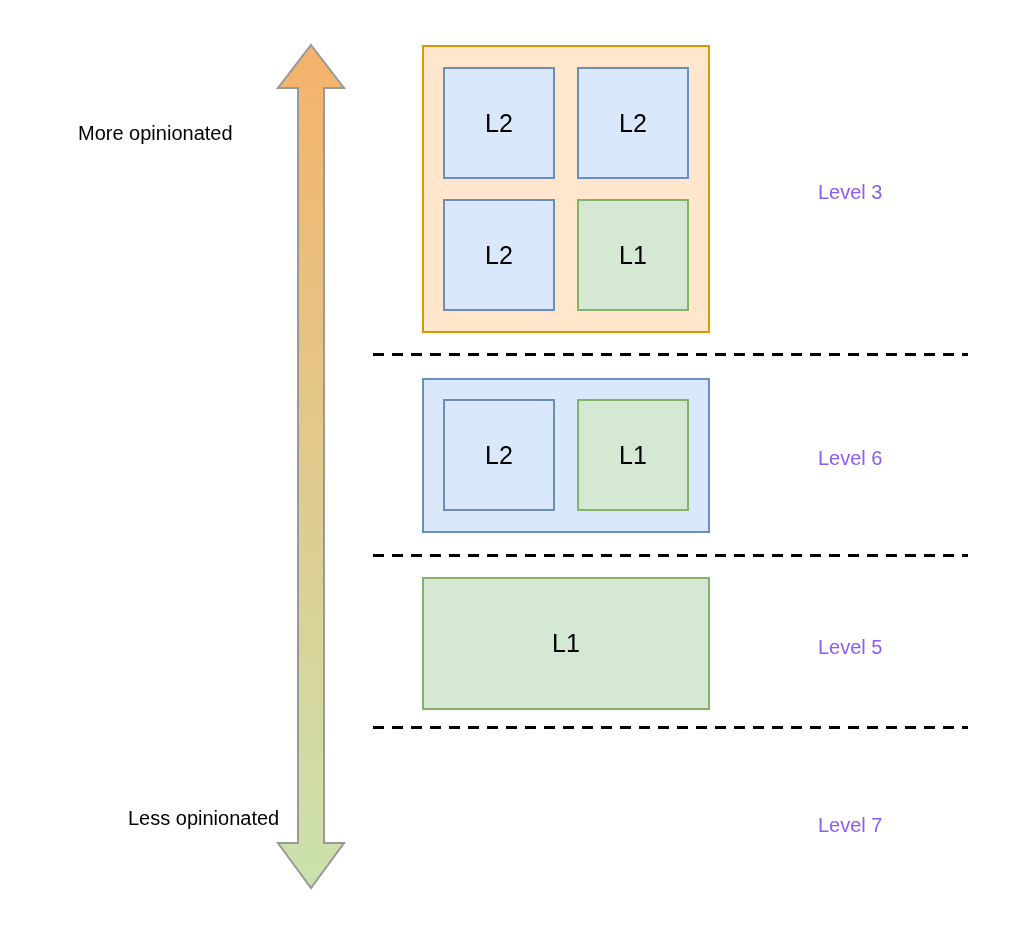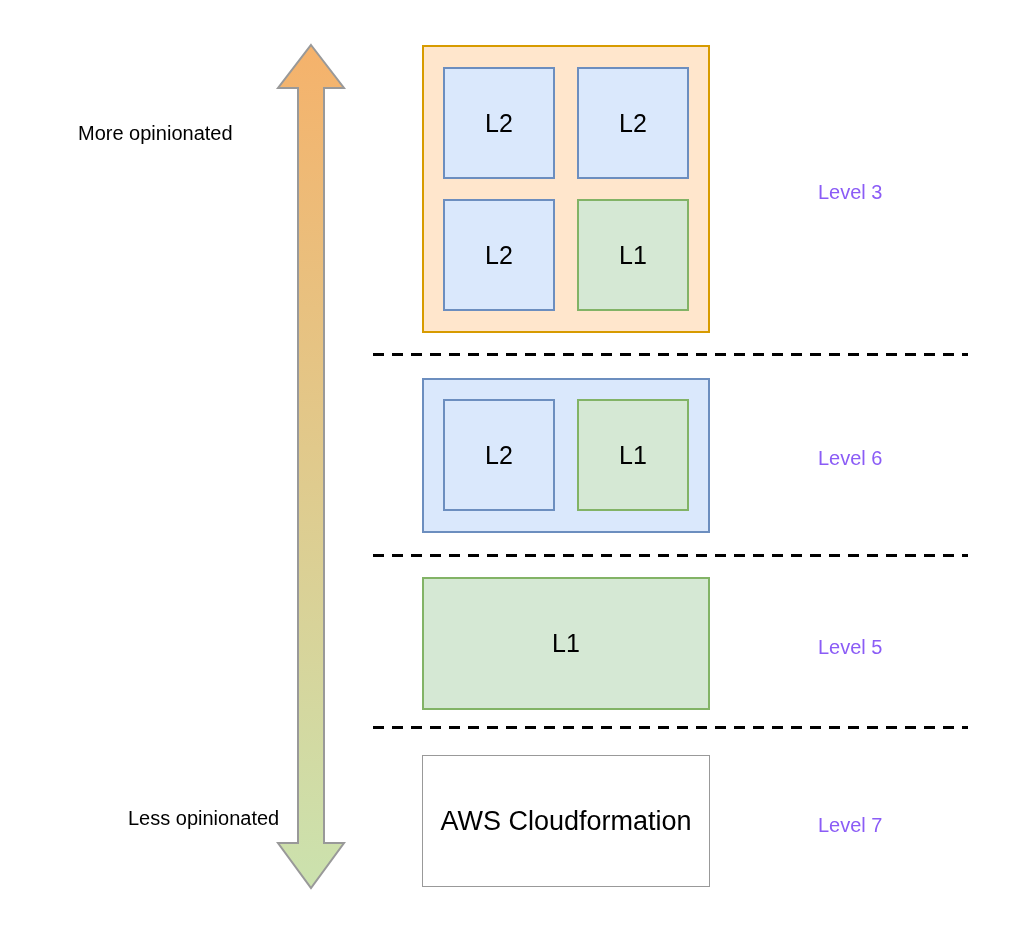--- a/index.html
+++ b/index.html
@@ -164,22 +164,19 @@
   </div>
 
   <div class="divider d2"></div>
 
   <div class="group-box l1">
     <span class="box-title">L1</span>
   </div>
 
   <div class="divider d3"></div>
 
-  <div class="group-box l0">
-    <span class="box-title big">AWS Cloudformation</span>
-  </div>
 
   <div class="level-label lv3">Level 3</div>
   <div class="level-label lv2">Level 6</div>
   <div class="level-label lv1">Level 5</div>
   <div class="level-label lv0">Level 7</div>
 
 </div>
 
 </body></html>

